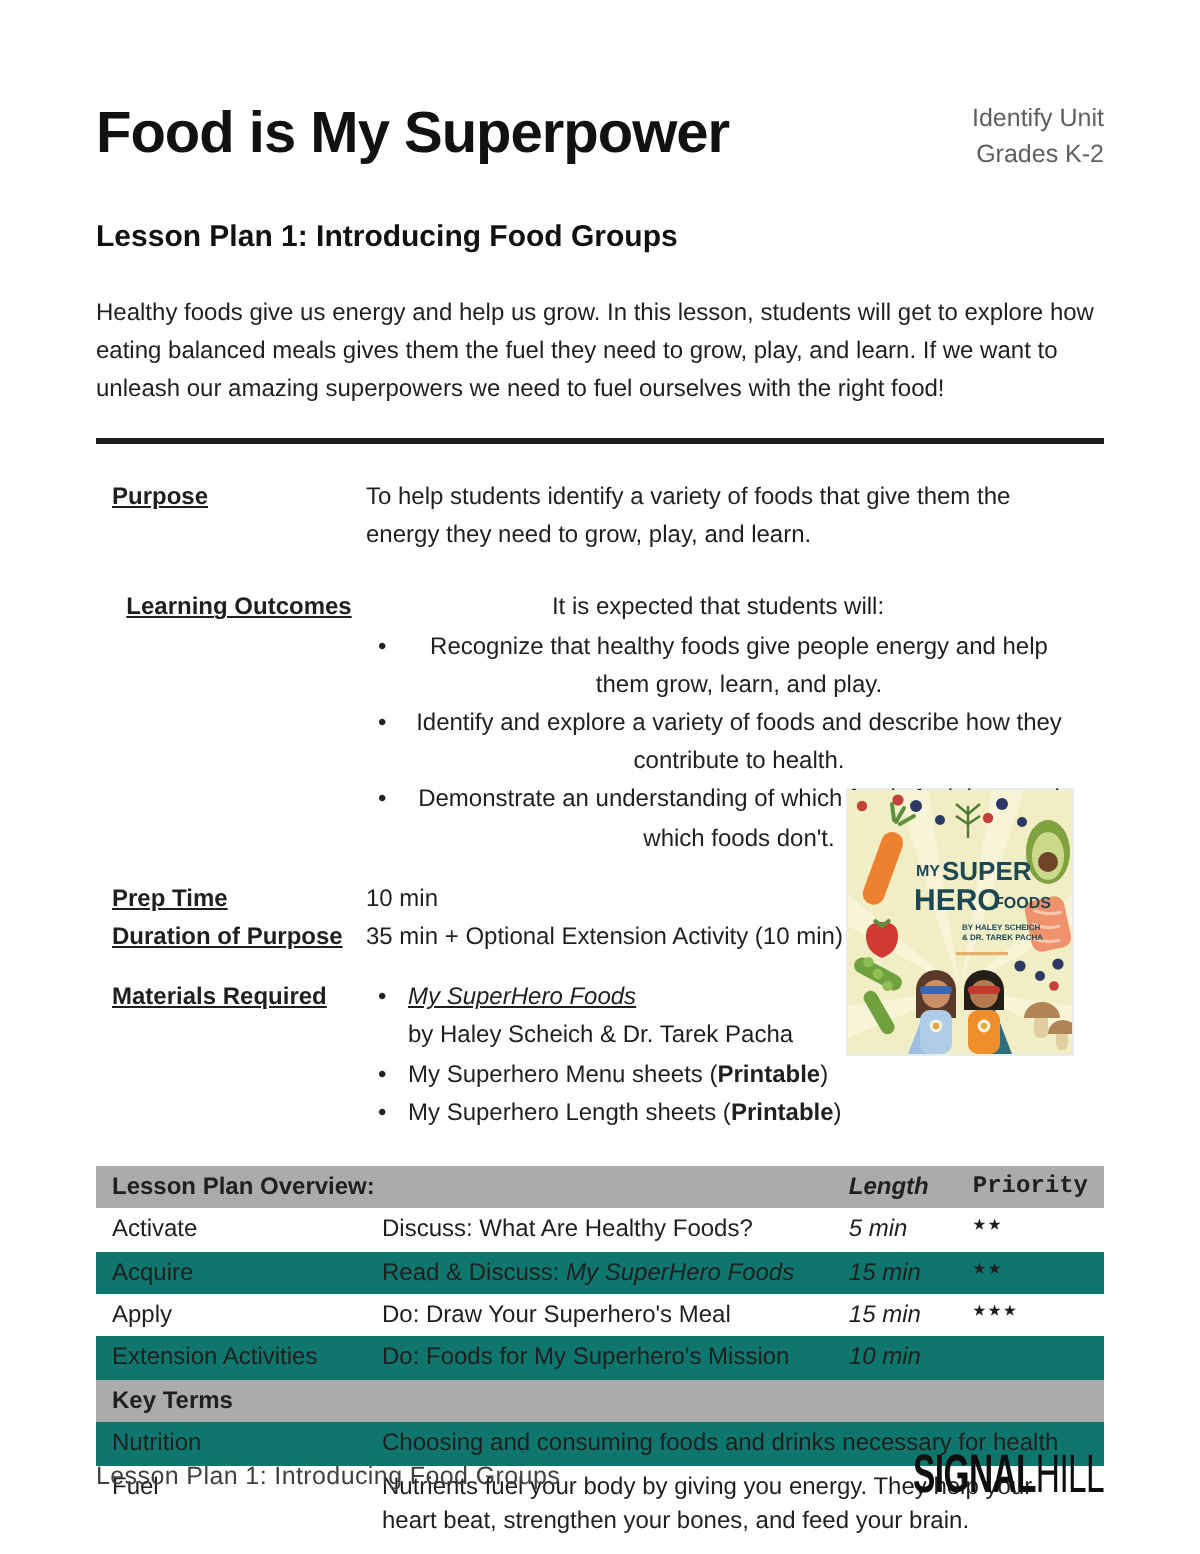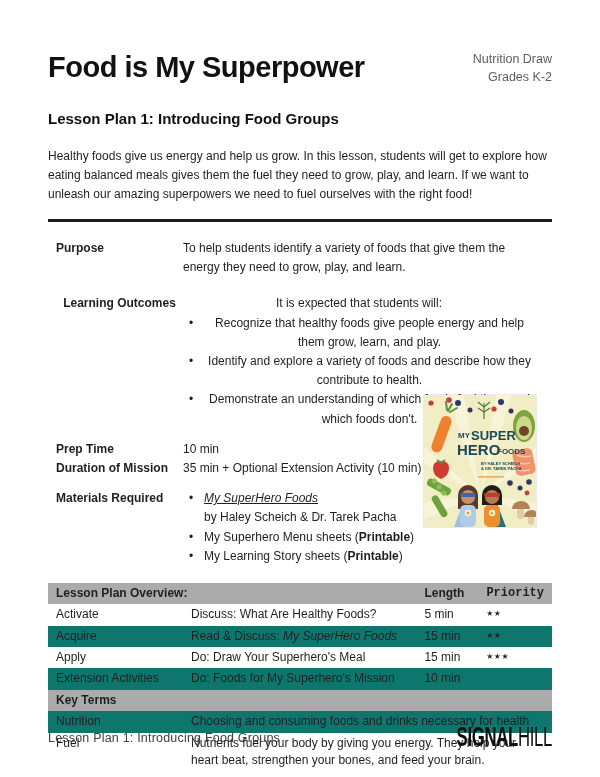--- a/index.html
+++ b/index.html
@@ -12,62 +12,62 @@
   .header-row { display:flex; justify-content:space-between; align-items:flex-start; }
   .doc-title { font-size:29px; font-weight:800; letter-spacing:-0.5px; color:#111; line-height:1.05; padding-top:4px; }
   .unit-block { text-align:right; font-size:12.5px; color:#5d5e60; line-height:1.45; padding-top:2px; }
   .lesson-title { font-size:15px; font-weight:700; color:#111; margin-top:24px; }
   .intro { font-size:12px; line-height:1.58; margin-top:20px; max-width:506px; }
   .rule { height:3px; background:#1c1c1c; margin-top:15px; }
 
   
   .details { margin-top:17px; }
   .detail-row { display:grid; grid-template-columns:127px 1fr; padding-left:8px; }
-  .detail-label { font-weight:700; font-size:12px; line-height:1.6; }
+  .detail-label { font-weight:700; font-size:12px; line-height:1.6;text-decoration:underline; }
   .detail-value { font-size:12px; line-height:1.6; max-width:352px; }
   .mt18 { margin-top:17px;text-align:center; }
   .mt10 { margin-top:11px; }
   ul.dots { list-style:none; }
   ul.dots li { position:relative; padding-left:21px; }
   ul.dots li::before { content:"•"; position:absolute; left:6px; top:0; font-size:12px; }
   .book-name { font-style:italic; text-decoration:underline; }
   .bold { font-weight:700; }
 
   
   .book-cover { position:absolute; left:424px; top:395px; width:112px; height:132px; box-shadow:0 0 0 1px rgba(0,0,0,0.08); }
 
   
   table.overview { width:100%; border-collapse:collapse; margin-top:17px; font-size:12px; }
   table.overview td, table.overview th { padding:2px 8px; vertical-align:top; line-height:1.45; text-align:left; font-weight:400;margin-top:28px; }
   tr.head-row { background:#ababab; }
   tr.head-row th { font-weight:700; }
   tr.shade { background:#0f766e; }
   td.phase { width:135px; }
-  td.len, th.len { width:62px; text-align:right; white-space:nowrap; }
+  td.len, th.len { width:62px; text-align:right; white-space:nowrap;font-style:italic; }
   td.pri, th.pri { width:64px; text-align:right; white-space:nowrap;font-family:Liberation Mono, monospace; }
   .stars { letter-spacing:1px; font-size:11px; }
   .italic { font-style:italic; }
 
   
   .footer { position:absolute; left:48px; right:48px; top:722px; display:flex; justify-content:space-between; align-items:center; }
   .footer-text { font-size:12.5px; color:#3f4042; letter-spacing:0.2px; }
   .logo { display:flex; align-items:center; transform:scaleX(0.62); transform-origin:100% 50%; white-space:nowrap; }
   .logo .s1 { font-size:27px; font-weight:900; letter-spacing:-0.5px; color:#0e0e0e; }
   .logo .s2 { font-size:27px; font-weight:500; letter-spacing:-0.5px; color:#0e0e0e; }
 </style>
 </head>
 <body>
 
 <div class="page">
   <div class="content">
 
     <div class="header-row">
       <div class="doc-title">Food is My Superpower</div>
       <div class="unit-block">
-        <div>Nutrition Draw</div>
+        <div>Identify Unit</div>
         <div>Grades K-2</div>
       </div>
     </div>
 
     <div class="lesson-title">Lesson Plan 1: Introducing Food Groups</div>
 
     <div class="intro">Healthy foods give us energy and help us grow. In this lesson, students will get to explore how eating balanced meals gives them the fuel they need to grow, play, and learn. If we want to unleash our amazing superpowers we need to fuel ourselves with the right food!</div>
 
     <div class="rule"></div>
 
@@ -89,37 +89,37 @@
           </ul>
         </div>
       </div>
 
       <div class="detail-row mt10">
         <div class="detail-label">Prep Time</div>
         <div class="detail-value">10 min</div>
       </div>
 
       <div class="detail-row">
-        <div class="detail-label">Duration of Mission</div>
+        <div class="detail-label">Duration of Purpose</div>
         <div class="detail-value">35 min + Optional Extension Activity (10 min)</div>
       </div>
 
       <div class="detail-row mt10">
         <div class="detail-label">Materials Required</div>
         <div class="detail-value">
           <ul class="dots">
             <li>
               <span class="book-name">My SuperHero Foods</span><br>
               <span>by Haley Scheich &amp; Dr. Tarek Pacha</span>
             </li>
             <li>
               <span>My Superhero Menu sheets (</span><span class="bold">Printable</span><span>)</span>
             </li>
             <li>
-              <span>My Learning Story sheets (</span><span class="bold">Printable</span><span>)</span>
+              <span>My Superhero Length sheets (</span><span class="bold">Printable</span><span>)</span>
             </li>
           </ul>
         </div>
       </div>
     </div>
 
     <table class="overview">
       <tbody>
           <tr class="head-row">
         <th colspan="2">Lesson Plan Overview:</th>

